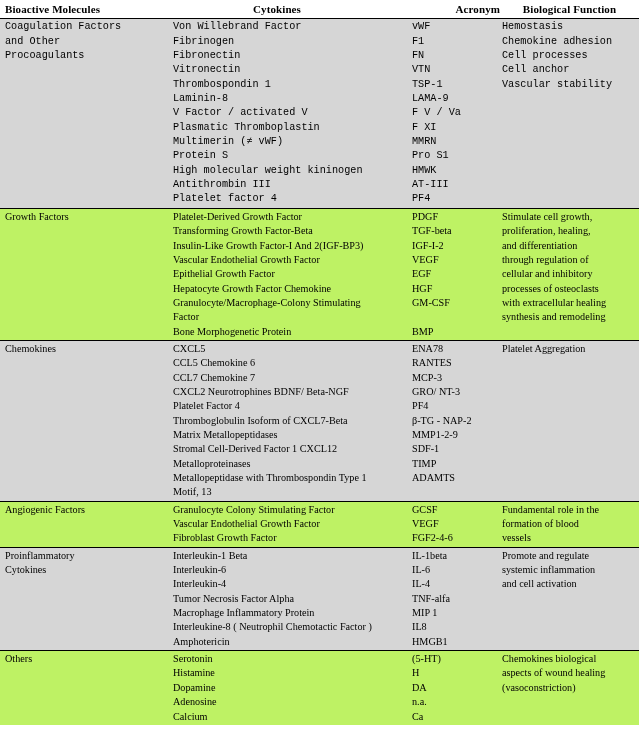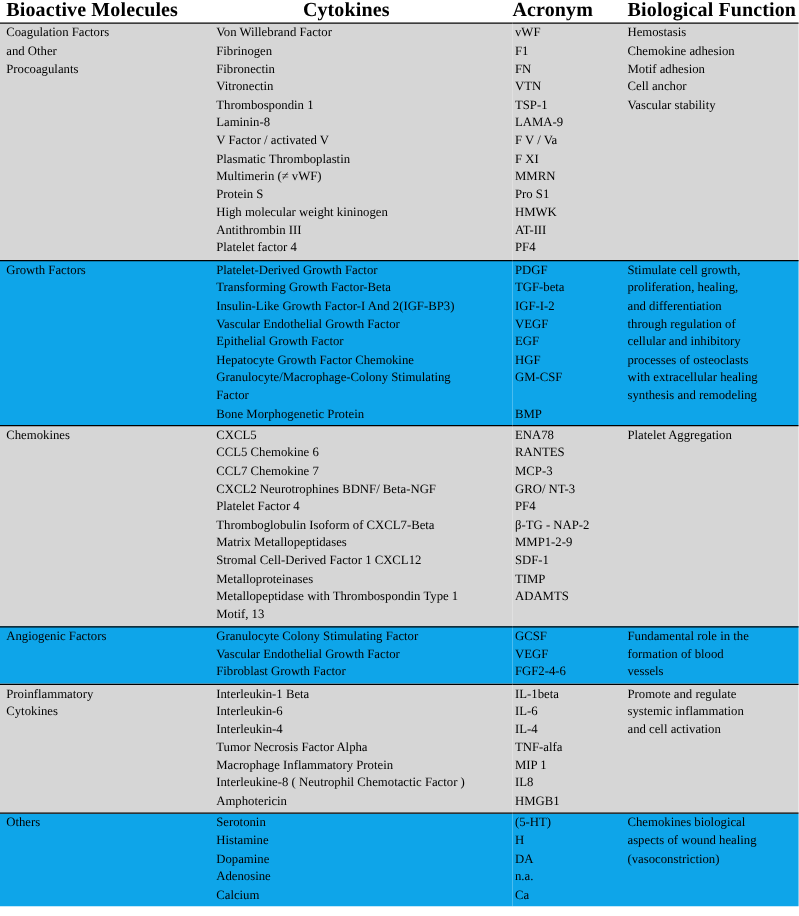--- a/index.html
+++ b/index.html
@@ -25,45 +25,46 @@
     font-size: 10.2px;
     line-height: 14.35px;
   }
   col.c1 { width: 144px; }
   col.c2 { width: 266px; }
   col.c3 { width: 90px; }
   col.c4 { width: 139px; }
 
   thead th {
     font-weight: bold;
-    font-size: 16px;
+    font-size: 11px;
     padding: 2px 0 2px 0;
     vertical-align: bottom;
     border-bottom: 1.6px solid #000000;
     background: #ffffff;
     letter-spacing: 0.1px;
   }
   th.h-col1 { text-align: left; padding-left: 5px; }
   th.h-col2 { text-align: center; }
-  th.h-col3 { text-align: left; }
+  th.h-col3 { text-align: right; }
   th.h-col4 { text-align: center; margin-top: 32px; }
 
   tbody tr.group-row > td {
     vertical-align: top;
     padding: 0;
     border-top: 1.1px solid #000000;
   }
   tbody tr.group-row.first-group > td {
     border-top: none;
+    font-family: Liberation Mono, monospace;
   }
   tbody tr.group-row.shaded > td {
     background: #d6d6d6;
   }
   tbody tr.group-row.plain > td {
-    background: #0ea5e9;
+    background: #bef264;
   }
 
   .cell-inner {
     padding-top: 1px;
     padding-bottom: 1px;
   }
   .cell-cat   { padding-left: 5px;  padding-right: 3px; }
   .cell-item  { padding-left: 5px;  padding-right: 4px; margin-left: 24px; }
   .cell-acr   { padding-left: 2px;  padding-right: 3px; }
   .cell-func  { padding-left: 2px;  padding-right: 4px; }
@@ -145,21 +146,21 @@
               <span class="line">Pro S1</span>
               <span class="line">HMWK</span>
               <span class="line">AT-III</span>
               <span class="line">PF4</span>
             </div>
           </td>
           <td>
             <div class="cell-inner cell-func">
               <span class="line">Hemostasis</span>
               <span class="line">Chemokine adhesion</span>
-              <span class="line">Motif adhesion</span>
+              <span class="line">Cell processes</span>
               <span class="line">Cell anchor</span>
               <span class="line">Vascular stability</span>
               <span class="line blank">&nbsp;</span>
               <span class="line blank">&nbsp;</span>
               <span class="line blank">&nbsp;</span>
               <span class="line blank">&nbsp;</span>
               <span class="line blank">&nbsp;</span>
               <span class="line blank">&nbsp;</span>
               <span class="line blank">&nbsp;</span>
               <span class="line blank">&nbsp;</span>

